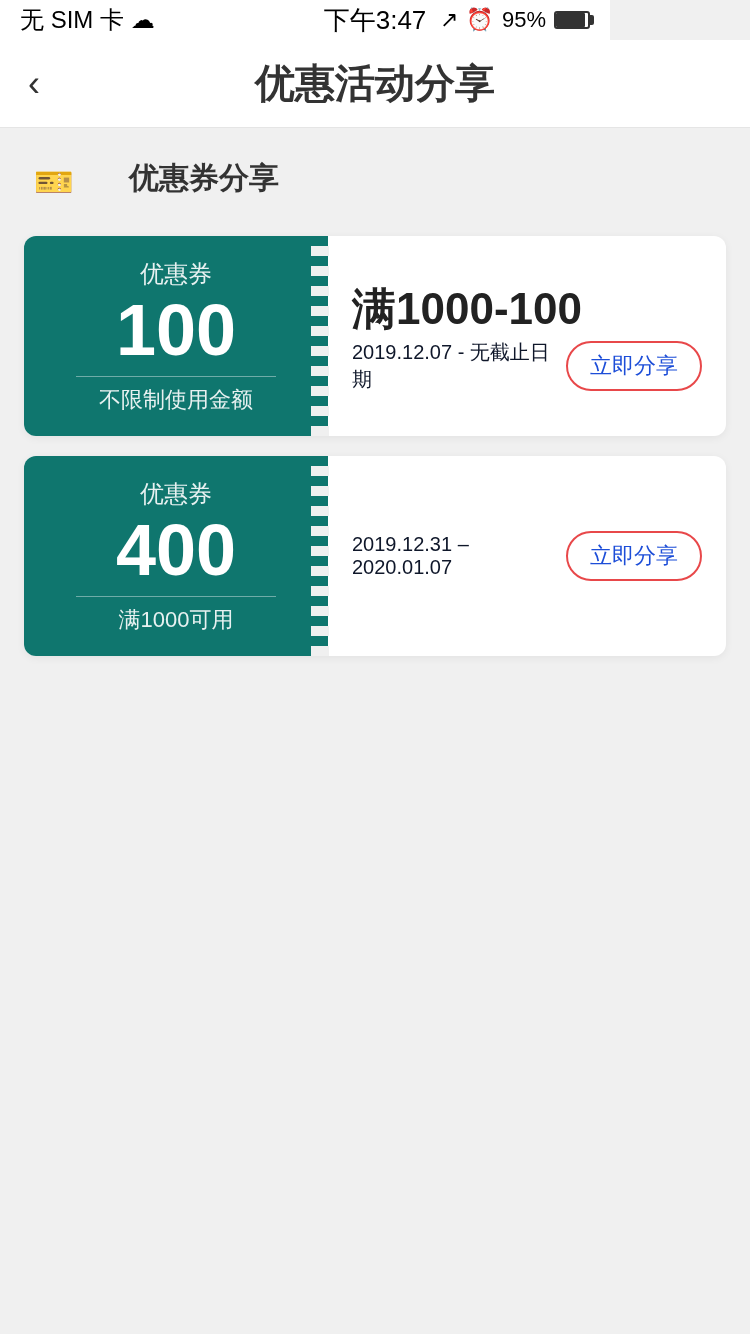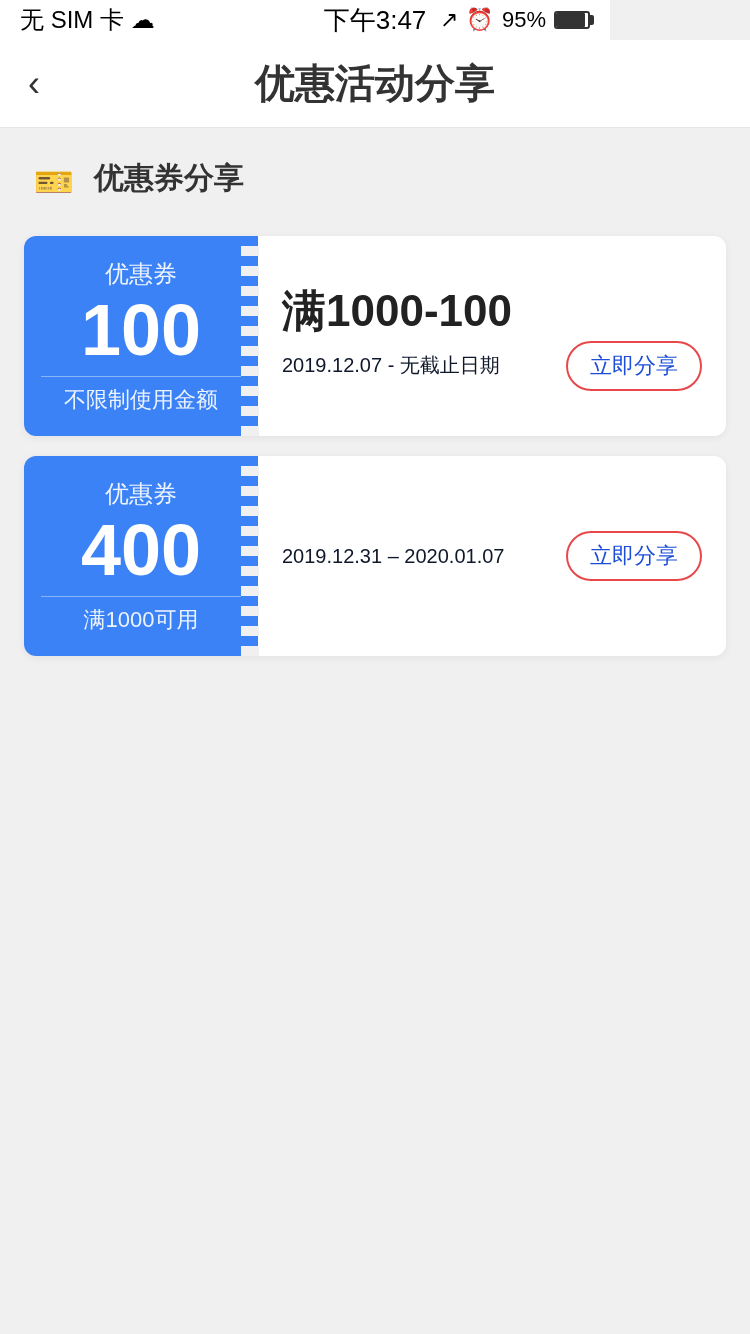--- a/index.html
+++ b/index.html
@@ -82,20 +82,21 @@
       display: flex;
       align-items: center;
       justify-content: center;
       font-size: 32px;
     }
     .section-text {}
     .section-title {
       font-size: 30px;
       font-weight: 600;
       color: #333;
+      margin-left: 35px;
     }
     .section-subtitle {
       font-size: 24px;
       color: #999;
       margin-top: 4px;
     }
 
     
     .coupon-list {
       background: #f0f0f0;
@@ -110,23 +111,23 @@
       background: #fff;
       border-radius: 12px;
       overflow: hidden;
       display: flex;
       height: 200px;
       box-shadow: 0 2px 8px rgba(0,0,0,0.06);
     }
 
     
     .coupon-left {
-      width: 234px;
+      width: 304px;
       flex-shrink: 0;
-      background: #3b82f6;
+      background: #0f766e;
       display: flex;
       flex-direction: column;
       align-items: center;
       justify-content: center;
       position: relative;
       
     }
     .coupon-left::after {
       content: '';
       position: absolute;

